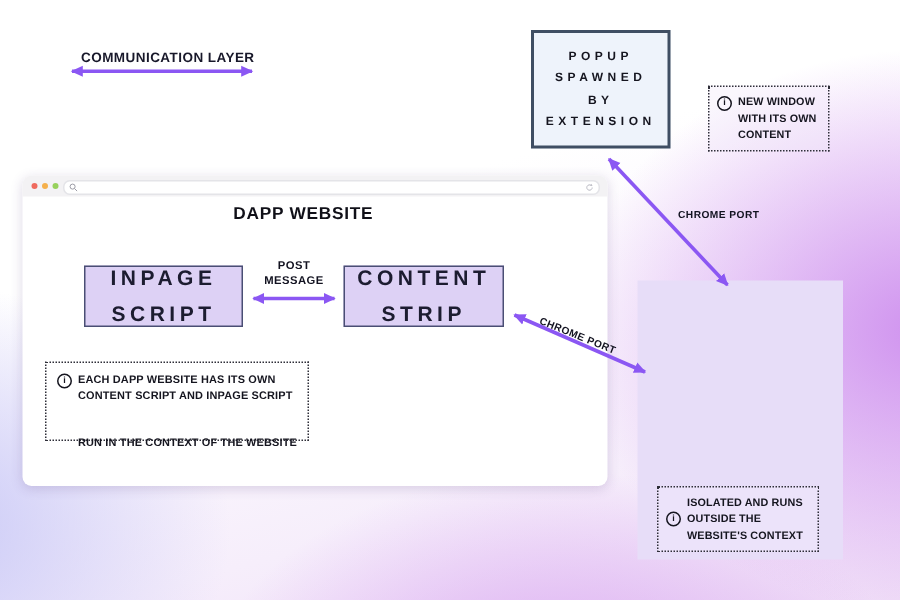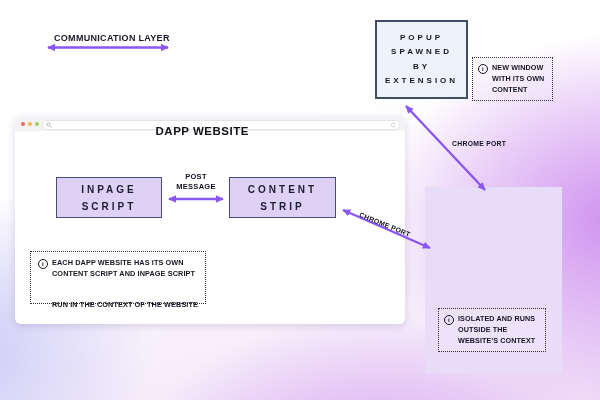--- a/index.html
+++ b/index.html
@@ -10,52 +10,52 @@
       radial-gradient(55% 55% at 62% 118%, rgba(214,160,240,.9), rgba(214,160,240,0) 72%),
       radial-gradient(48% 58% at -8% 88%, rgba(198,198,246,.95), rgba(198,198,246,0) 70%),
       linear-gradient(165deg,#ffffff 35%,#f6eefb 75%,#efdcf7 100%);}
   .abs{position:absolute;}
   .preline{white-space:pre-line;}
 
   
   .legend-label{left:54px;top:33px;font-size:9px;font-weight:700;letter-spacing:.3px;color:#18182a;z-index:5;text-align:center;}
 
   
-  .card{background:#eef3fb;border:2px solid #3f4e63;box-sizing:border-box;z-index:6;margin-left:21px;}
+  .card{background:#eef3fb;border:2px solid #3f4e63;box-sizing:border-box;z-index:6;}
   .popup{left:354px;top:20px;width:93px;height:79px;display:flex;align-items:center;justify-content:center;}
   .popup .card-title{font-size:8px;font-weight:700;letter-spacing:3px;line-height:1.8;text-align:center;}
 
   
   .note{border:1.4px dotted #2e2e38;box-sizing:border-box;display:flex;gap:4px;align-items:flex-start;
     font-size:7.2px;font-weight:700;line-height:1.5;letter-spacing:.1px;z-index:7;}
   .popup-note{left:472px;top:57px;width:81px;padding:5px 5px;background:rgba(240,231,250,.35);}
-  .worker-note{left:438px;top:308px;width:108px;padding:5px 5px;background:#ece3fa;}
-  .browser-note{left:15px;top:134px;width:176px;height:53px;padding:6px 7px;background:#fff;font-size:7.3px;}
+  .worker-note{left:438px;top:324px;width:108px;padding:5px 5px;background:#ece3fa;align-items:center;}
+  .browser-note{left:15px;top:124px;width:176px;height:53px;padding:6px 7px;background:#fff;font-size:7.3px;}
   .info-icon{flex:0 0 auto;width:8px;height:8px;border:1px solid #15151f;border-radius:50%;
     font-size:6px;line-height:8px;text-align:center;font-weight:700;margin-top:.5px;}
   .note .para2{margin-top:20px;}
 
   
   .browser{left:15px;top:117px;width:390px;height:207px;background:#fff;border-radius:6px;
     box-shadow:0 2px 8px rgba(80,50,120,.18);z-index:4;}
   .titlebar{position:absolute;left:0;top:0;width:100%;height:14px;background:#f3f2f4;
     border-radius:6px 6px 0 0;box-sizing:border-box;}
   .dots{position:absolute;left:6px;top:5px;display:flex;gap:3px;}
   .dot{width:4px;height:4px;border-radius:50%;display:inline-block;}
   .dot.red{background:#ef6a5e;} .dot.yellow{background:#f5b04c;} .dot.green{background:#97d15c;}
   .urlbar{position:absolute;left:27px;right:5px;top:2.8px;height:8.4px;background:#fff;
     border:.5px solid #e4e4e8;border-radius:4.5px;}
   .urlbar svg{position:absolute;top:1.4px;}
   .url-search{left:3px;} .url-refresh{right:3px;}
-  .page-title{position:absolute;top:8px;left:0;width:96%;text-align:center;
+  .page-title{position:absolute;top:20px;left:0;width:96%;text-align:center;
     font-size:11.5px;font-weight:700;letter-spacing:.5px;color:#101018;}
 
   .pbox{position:absolute;top:60px;height:41px;background:#ddd1f5;border:1.5px solid #4a4e74;
     box-sizing:border-box;display:flex;align-items:center;justify-content:center;}
-  .pbox span{font-size:10px;font-weight:700;letter-spacing:3px;line-height:1.7;text-align:center;color:#1c1c30;}
+  .pbox span{font-size:14px;font-weight:700;letter-spacing:3px;line-height:1.7;text-align:center;color:#1c1c30;}
   .pbox.inpage{left:41px;width:106px;}
   .pbox.content{left:214px;width:107px;}
 
   
   .panel{left:425px;top:187px;width:137px;height:186px;background:#e7ddf8;z-index:3;}
   .worker{left:439px;top:199px;width:103px;height:116px;background:#f9fbfd;display:block;}
   .icon-wrap{position:relative;width:44px;height:40px;margin:10px auto 4px auto;background:#fcfdff;}
   .worker .card-title{font-size:8.5px;font-weight:700;letter-spacing:2.5px;line-height:1.6;text-align:center;color:#141e2c;}
 
   

